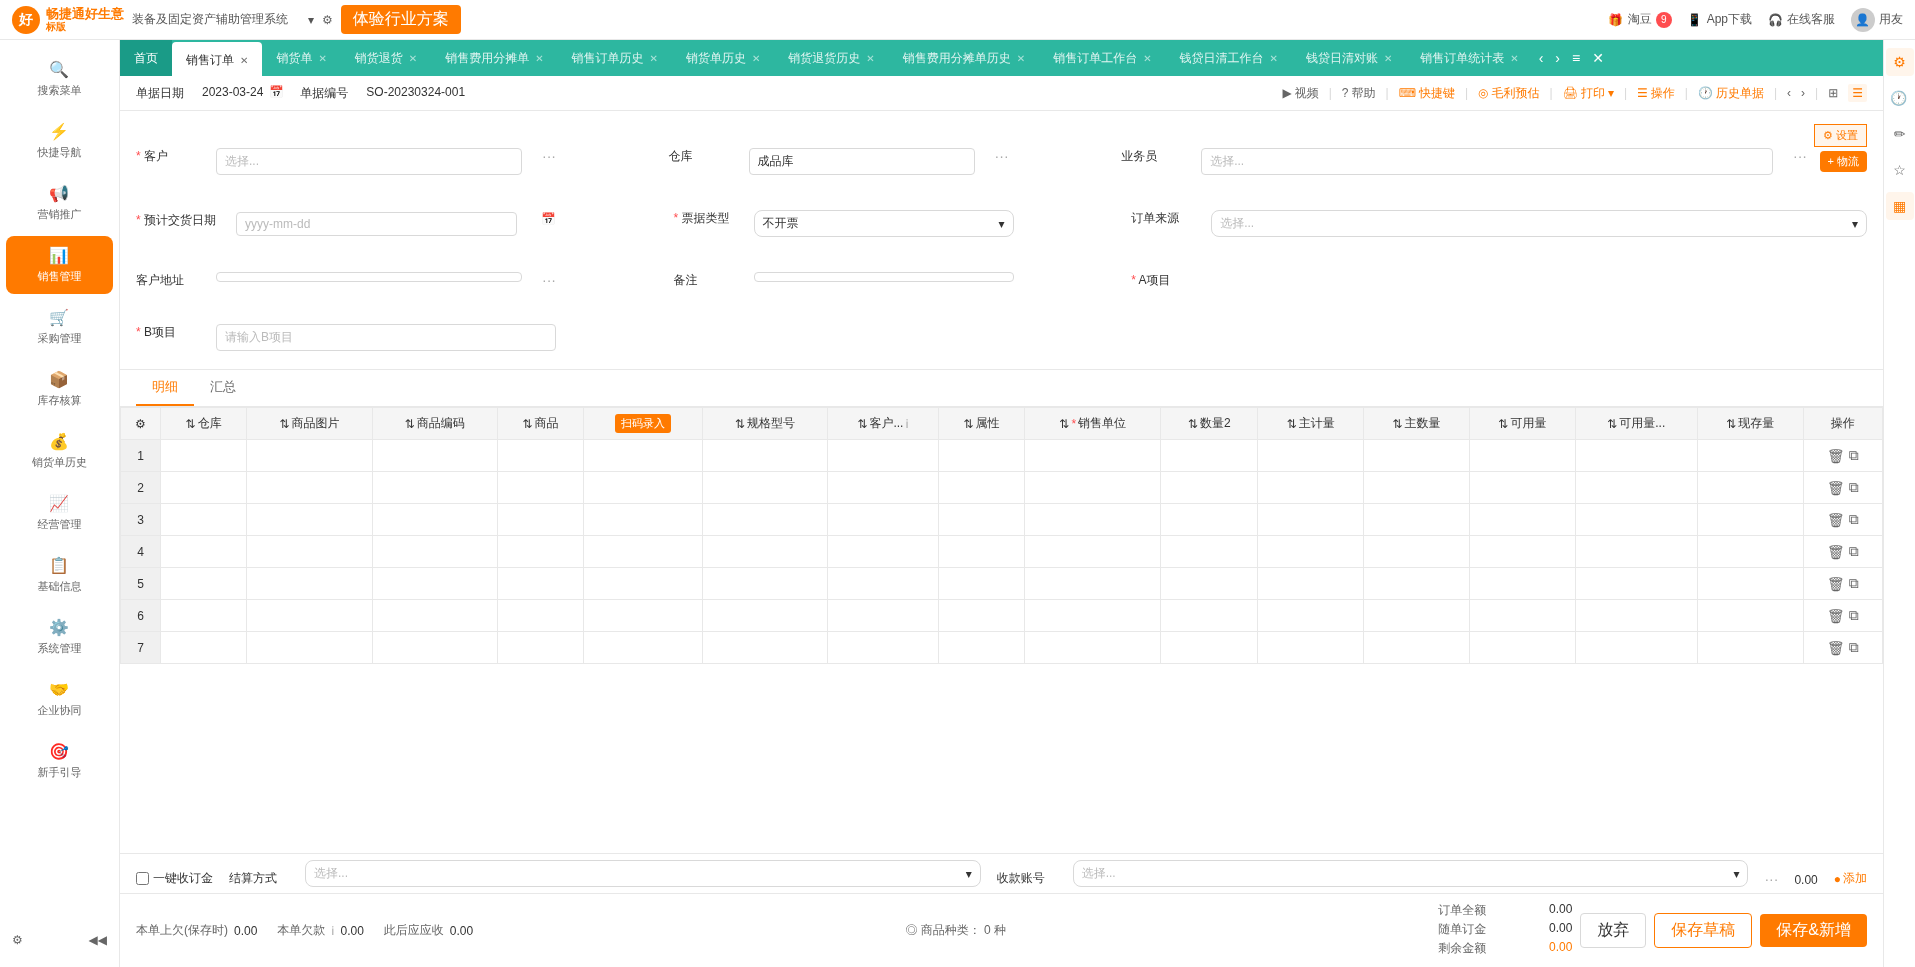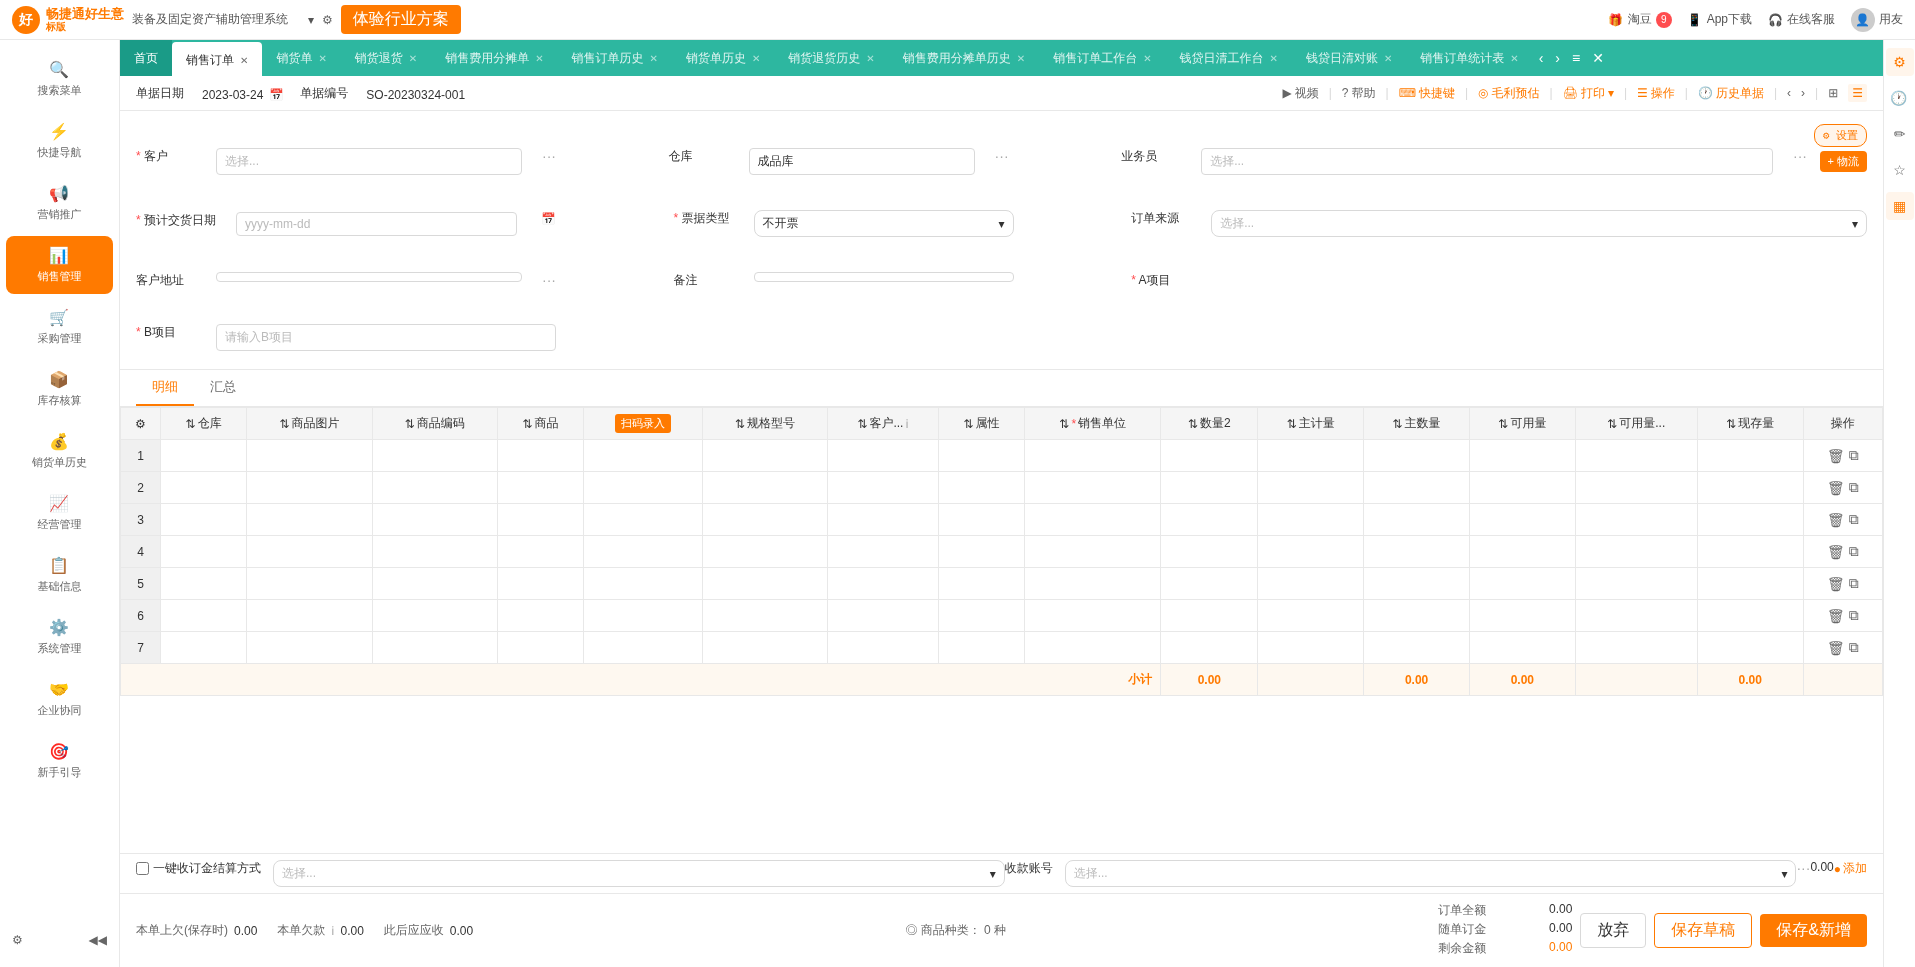--- a/index.html
+++ b/index.html
@@ -34,21 +34,21 @@
     
     .tab-bar { background: #2db7a0; display: flex; align-items: center; height: 36px; overflow: hidden; }
     .tab-item { padding: 0 14px; height: 36px; display: flex; align-items: center; gap: 6px; font-size: 12px; cursor: pointer; white-space: nowrap; color: rgba(255,255,255,0.85); }
     .tab-item.active { background: #fff; color: #333; border-radius: 4px 4px 0 0; margin-top: 4px; }
     .tab-item.home { background: #1a9b87; color: #fff; }
     .tab-close { font-size: 10px; opacity: 0.7; }
     .tab-nav-btn { padding: 0 6px; color: #fff; cursor: pointer; font-size: 14px; }
     
     
     .page-header { background: #fff; border-bottom: 1px solid #e8e8e8; padding: 8px 16px; display: flex; align-items: center; gap: 16px; }
-    .header-field { display: flex; align-items: flex-end; gap: 6px; font-size: 12px; }
+    .header-field { display: flex; align-items: flex-start; gap: 6px; font-size: 12px; }
     .header-actions { margin-left: auto; display: flex; align-items: center; gap: 10px; color: #666; font-size: 12px; }
     .header-action-item { display: flex; align-items: center; gap: 3px; cursor: pointer; }
     .header-action-item.orange { color: #ff7a00; }
     
     
     .form-area { background: #fff; padding: 10px 16px; border-bottom: 1px solid #e8e8e8; }
     .form-row { display: flex; align-items: center; margin-bottom: 8px; gap: 0; }
     .form-field { display: flex; align-items: flex-start; flex: 1; gap: 20px; min-width: 0; margin-top: 27px; }
     .form-label { color: #333; font-size: 12px; white-space: nowrap; min-width: 60px; }
     .form-label.required::before { content: '* '; color: #ff4d4f; }
@@ -73,21 +73,21 @@
     .row-actions { display: flex; align-items: center; justify-content: center; gap: 4px; }
     .row-action-btn { background: none; border: none; cursor: pointer; color: #666; font-size: 14px; }
     
     
     .subtotal-row td { background: #fef8f0; font-weight: bold; color: #ff7a00; }
     
     
     .table-scroll { overflow-x: auto; overflow-y: auto; flex: 1; }
     
     
-    .bottom-bar { background: #fff; border-top: 1px solid #e8e8e8; padding: 6px 16px; display: flex; align-items: flex-start; }
+    .bottom-bar { background: #fff; border-top: 1px solid #e8e8e8; padding: 6px 16px; display: flex; align-items: flex-end; gap: 16px; }
     .bottom-summary { display: flex; align-items: center; gap: 6px; font-size: 12px; color: #666; }
     .bottom-summary .label { color: #666; }
     .bottom-summary .value { color: #333; }
     
     
     .footer { background: #fff; border-top: 1px solid #e8e8e8; padding: 8px 16px; display: flex; align-items: center; justify-content: space-between; }
     .footer-left { display: flex; align-items: center; gap: 20px; font-size: 12px; color: #666; }
     .footer-total { text-align: right; font-size: 12px; }
     .footer-total-row { display: flex; justify-content: space-between; gap: 26px; margin-bottom: 2px; }
     .footer-total-label { color: #666; }
@@ -349,21 +349,21 @@
             </div>
             <div style="flex:0.1;"></div>
             <div class="form-field" style="flex:1;">
               <span class="form-label" style="margin-left:40px;">业务员</span>
               <div class="form-input placeholder" style="flex:1;">
                 <span>选择...</span>
               </div>
               <span class="form-dots">···</span>
             </div>
             <div style="width:60px;display:flex;flex-direction:column;align-items:flex-end;gap:4px;margin-left:auto;">
-              <div style="background:#fff5eb;border:1px solid #ff7a00;color:#ff7a00;border-radius:10px;padding:3px 8px;font-size:11px;cursor:pointer;font-family:Liberation Mono, monospace;">⚙ 设置</div>
+              <div style="background:#fff5eb;border:1px solid #ff7a00;color:#ff7a00;border-radius:0;padding:3px 8px;font-size:11px;cursor:pointer;">⚙ 设置</div>
               <div style="background:#ff7a00;color:#fff;border-radius:4px;padding:3px 8px;font-size:11px;cursor:pointer;">+ 物流</div>
             </div>
           </div>
 
           <div class="form-row">
             <div class="form-field" style="max-width:420px;">
               <span class="form-label required">预计交货日期</span>
               <div class="form-input placeholder" style="flex:1;">
                 <span>yyyy-mm-dd</span>
               </div>
@@ -682,30 +682,20 @@
                   <td></td>
                   <td></td>
                   <td>
                     <div class="row-actions">
                       <button class="row-action-btn">🗑</button>
                       <button class="row-action-btn">⧉</button>
                     </div>
                   </td>
                 </tr>
 
-                <tr class="subtotal-row">
-                  <td colspan="10" style="text-align:right;padding-right:8px;color:#ff7a00;">小计</td>
-                  <td style="color:#ff7a00;font-weight:bold;text-align:center;">0.00</td>
-                  <td></td>
-                  <td style="color:#ff7a00;font-weight:bold;text-align:center;">0.00</td>
-                  <td style="color:#ff7a00;font-weight:bold;text-align:center;">0.00</td>
-                  <td></td>
-                  <td style="color:#ff7a00;font-weight:bold;text-align:center;">0.00</td>
-                  <td></td>
-                </tr>
               </tbody>
             </table>
           </div>
 
           <div class="bottom-bar">
             <label class="checkbox-label">
               <input type="checkbox" style="">
               <span>一键收订金</span>
             </label>
             <span class="form-label">结算方式</span>

